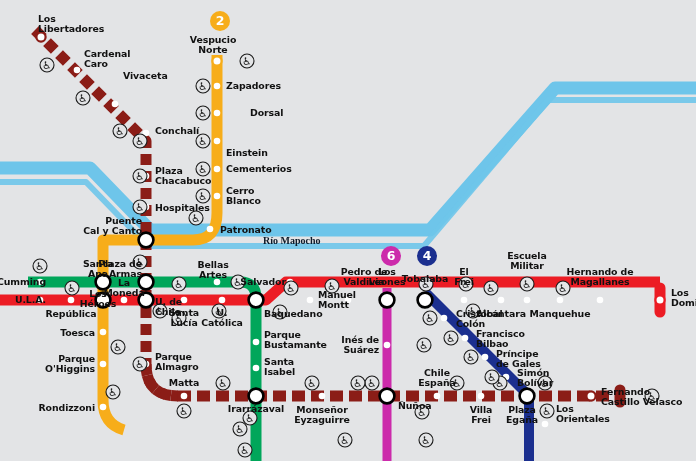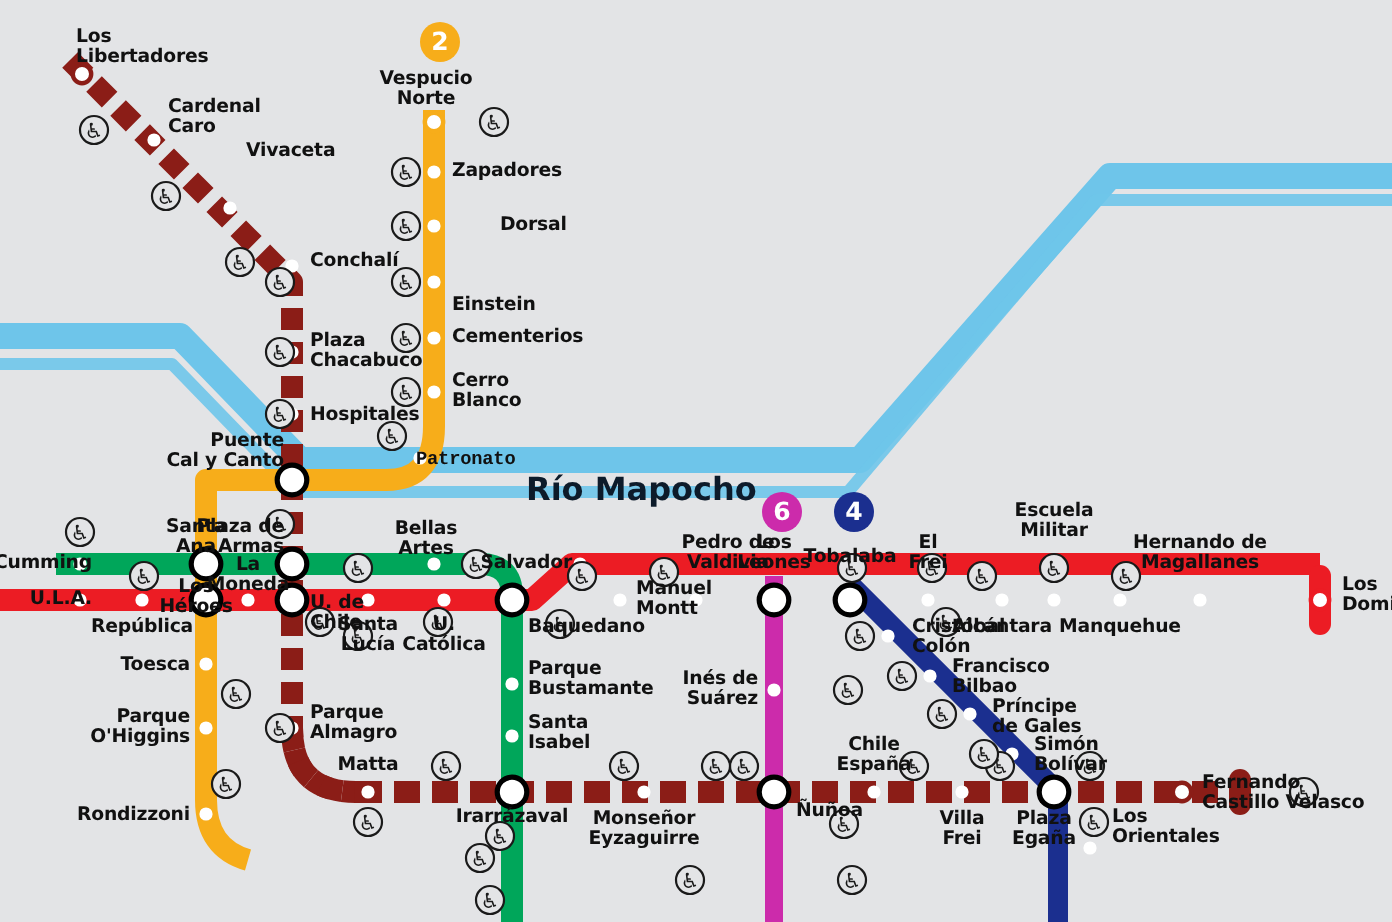--- a/index.html
+++ b/index.html
@@ -5,21 +5,21 @@
   html,body{margin:0;padding:0;background:#e3e4e6;}
   body{font-family:"DejaVu Sans","Liberation Sans",sans-serif;}
   #map-root{position:relative;width:696px;height:461px;background:#e3e4e6;overflow:hidden;}
   #map-svg{position:absolute;left:0;top:0;width:696px;height:461px;}
   .lbl{position:absolute;font-family:"DejaVu Sans","Liberation Sans",sans-serif;
        font-weight:bold;font-size:9.4px;line-height:9.6px;color:#111;white-space:pre;
        letter-spacing:-0.1px;}
   .lbl.c{text-align:center;}
   .lbl.r{text-align:right;}
   .lbl.l{text-align:left;}
-  .river-lbl{position:absolute;font-weight:bold;font-size:16px;color:#0d1b2a;}
+  .river-lbl{position:absolute;font-weight:bold;font-size:10px;color:#0d1b2a;font-family:Liberation Serif, serif;}
   .linebadge{position:absolute;width:20px;height:20px;border-radius:50%;
        color:#fff;font-weight:bold;font-size:12.5px;text-align:center;
        line-height:20px;}
 </style>
 </head>
 <body>
 
 <div id="map-root">
 
   <svg id="map-svg" viewBox="0 0 696 461">
@@ -499,21 +499,21 @@
       <div class="lbl l" style="left: 556px; top: 404px;">Los
 Orientales</div>
       <div class="lbl c" style="left: 0px; top: 35px; width: 200px; transform: translateX(113px);">Vespucio
 Norte</div>
       <div class="lbl l" style="left: 226px; top: 81px;">Zapadores</div>
       <div class="lbl l" style="left: 226px; top: 108px; margin-left: 24px;">Dorsal</div>
       <div class="lbl l" style="left: 226px; top: 148px;">Einstein</div>
       <div class="lbl l" style="left: 226px; top: 164px;">Cementerios</div>
       <div class="lbl l" style="left: 226px; top: 186px;">Cerro
 Blanco</div>
-      <div class="lbl l" style="left: 208px; top: 225px; font-family: Liberation Mono, monospace;">Patronato</div>
+      <div class="lbl l" style="left: 220px; top: 225px;">Patronato</div>
       <div class="lbl c" style="left: 0px; top: 259px; width: 200px; transform: translateX(-2px);">Santa
 Ana</div>
       <div class="lbl c" style="left: 0px; top: 289px; width: 200px; transform: translateX(-2px);">Los
 Héroes</div>
       <div class="lbl r" style="left: -105px; top: 328px; width: 200px;">Toesca</div>
       <div class="lbl r" style="left: -105px; top: 354px; width: 200px;">Parque
 O'Higgins</div>
       <div class="lbl r" style="left: -105px; top: 403px; width: 200px;">Rondizzoni</div>
       <div class="lbl r" style="left: -154px; top: 277px; width: 200px;">Cumming</div>
       <div class="lbl c" style="left: 0px; top: 260px; width: 200px; transform: translateX(113px);">Bellas

